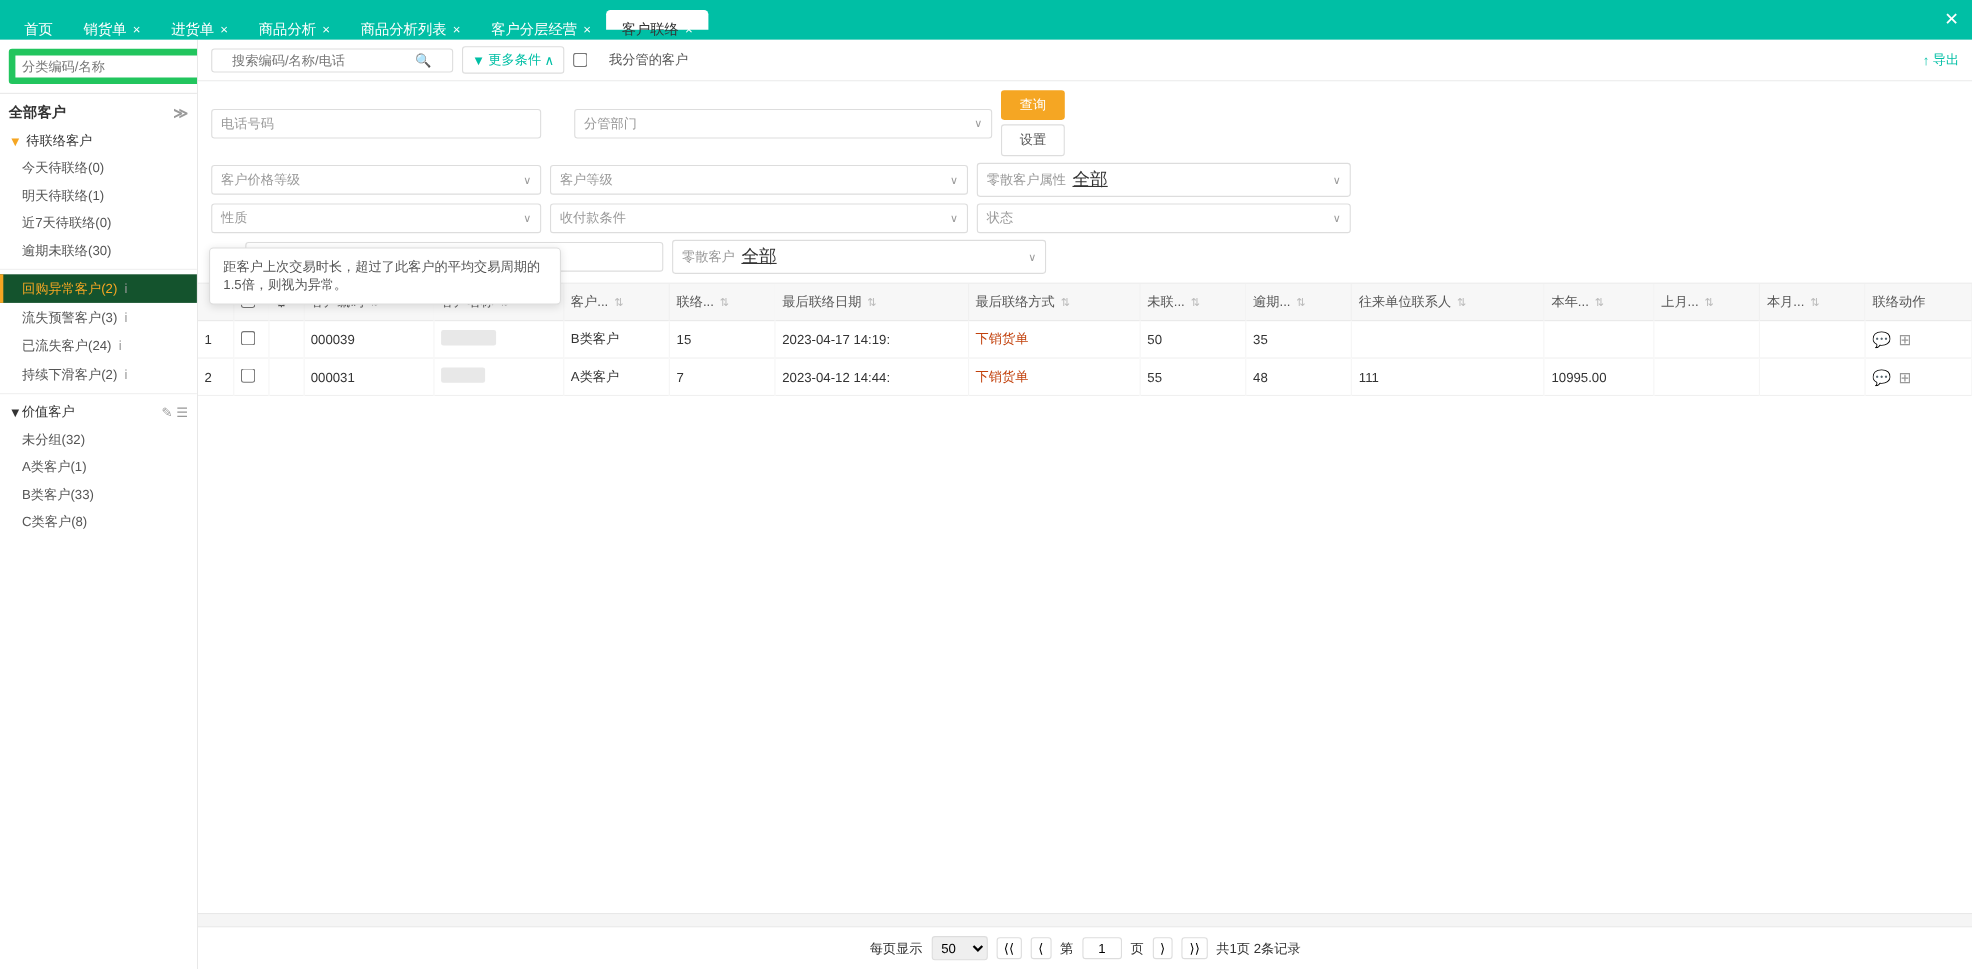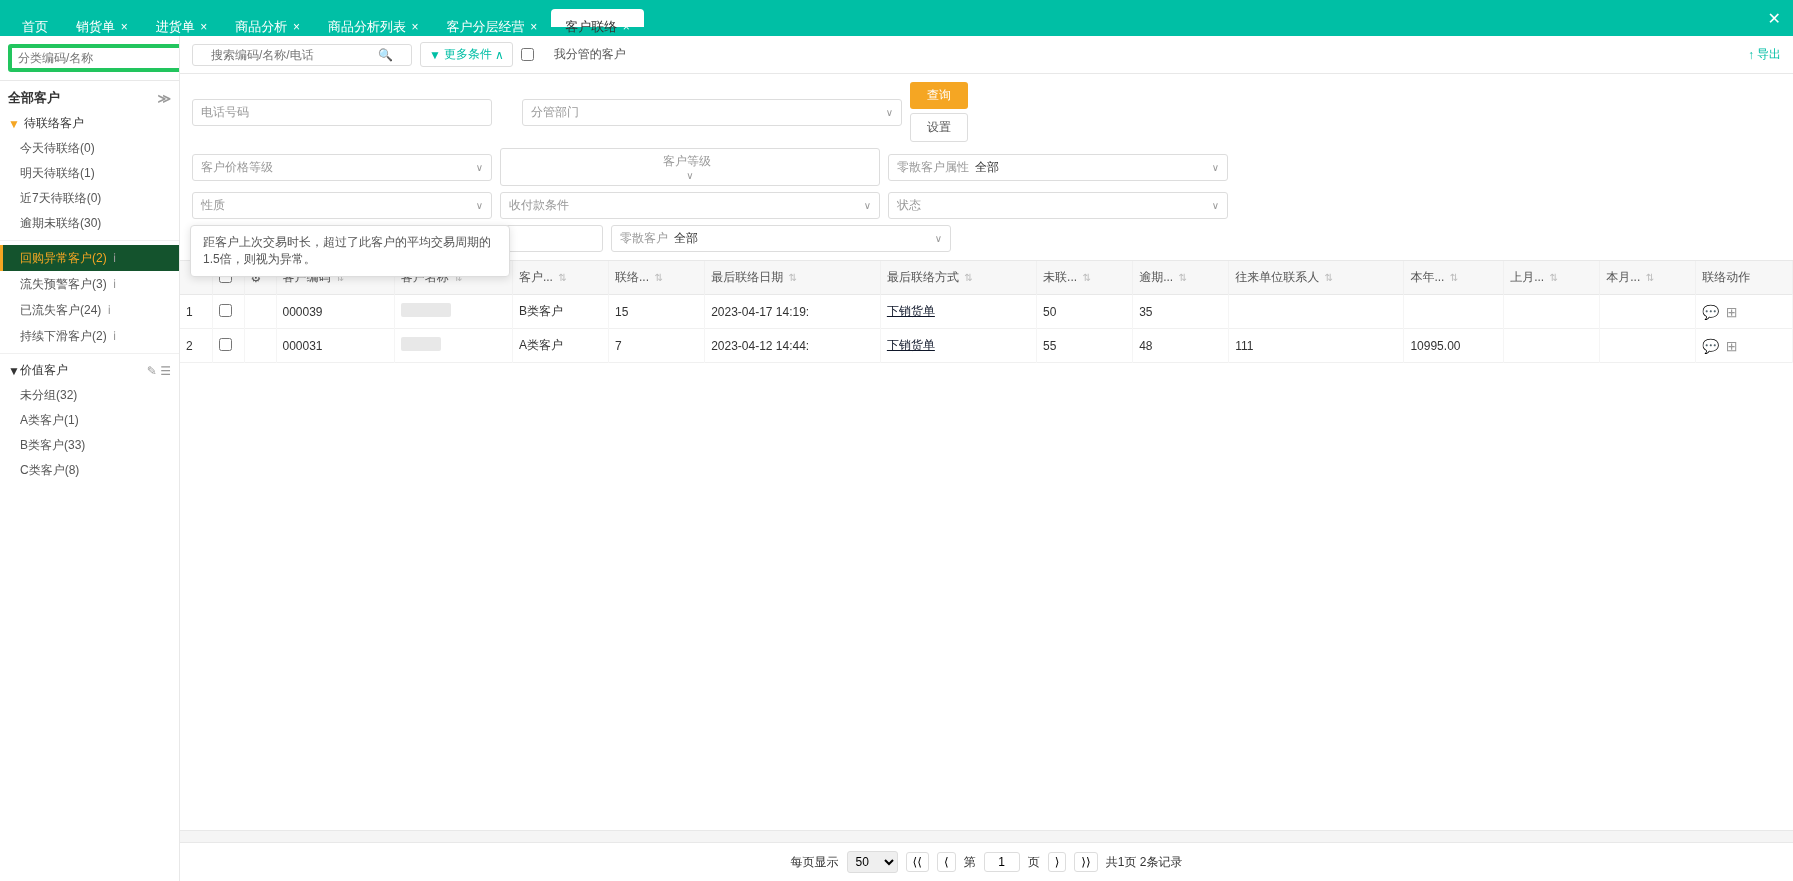--- a/index.html
+++ b/index.html
@@ -33,21 +33,21 @@
     .sidebar {
       width: 180px; min-width: 180px; background: #fff;
       border-right: 1px solid #e8e8e8; display: flex; flex-direction: column;
       overflow-y: auto;
     }
     .sidebar-search {
       display: flex; align-items: center; padding: 8px;
       border-bottom: 1px solid #e8e8e8;
     }
     .sidebar-search input {
-      flex: 1; border: 4px solid #22c55e; border-radius: 3px;
+      flex: 1; border: 6px solid #22c55e; border-radius: 3px;
       padding: 3px 6px; font-size: 12px; outline: none;
     }
     .sidebar-section-header {
       display: flex; align-items: center; justify-content: space-between;
       padding: 8px 8px 4px 8px; font-weight: bold; font-size: 13px;
     }
     .sidebar-section-header .collapse-icon { cursor: pointer; color: #999; }
     .sidebar-group-title {
       display: flex; align-items: center;
       padding: 4px 8px; font-size: 12px; color: #333; cursor: pointer;
@@ -110,21 +110,21 @@
     }
     .adv-filter-row:last-child { margin-bottom: 0; }
     .filter-field {
       display: flex; align-items: center; flex: 1; min-width: 0;
       border: 1px solid #ddd; border-radius: 3px; padding: 4px 8px;
       background: #fff; position: relative;
     }
     .filter-field label {
       color: #999; font-size: 12px; white-space: nowrap; margin-right: 6px;
     }
-    .filter-field .value { flex: 1; font-size: 12px; }
+    .filter-field .value { flex: 1; font-size: 16px; text-decoration: underline; }
     .filter-field .dropdown-arrow { color: #999; font-size: 10px; }
     .filter-btn-group {
       display: flex; flex-direction: column; gap: 4px;
     }
     .btn-query {
       background: #f5a623; color: #fff; border: none; border-radius: 3px;
       padding: 5px 16px; cursor: pointer; font-size: 12px;
     }
     .btn-setting {
       background: #fff; color: #555; border: 1px solid #ddd; border-radius: 3px;
@@ -156,21 +156,21 @@
       padding: 8px 6px; text-align: left; white-space: nowrap;
       color: #555; font-weight: normal; border-right: 1px solid #f0f0f0;
       position: relative;
     }
     thead th .sort-icon { color: #bbb; font-size: 10px; margin-left: 2px; }
     tbody tr { border-bottom: 1px solid #f0f0f0; }
     tbody td {
       padding: 8px 6px; white-space: nowrap;
       color: #333; border-right: 1px solid #f5f5f5;
     }
-    .link-text { color: #0f172a; cursor: pointer; text-decoration: underline; }
+    .link-text { color: #c2410c; cursor: pointer; }
     .action-icons { display: flex; gap: 6px; }
     .action-icon { color: #999; cursor: pointer; font-size: 14px; }
 
     
     .pagination-bar {
       display: flex; align-items: center; justify-content: center;
       padding: 8px 16px; background: #fff; border-top: 1px solid #e8e8e8;
       gap: 8px; font-size: 12px;
     }
     .pagination-bar select {
@@ -318,21 +318,21 @@
           <button class="btn-query">查询</button>
           <button class="btn-setting">设置</button>
         </div>
       </div>
       <div class="adv-filter-row">
         <div class="filter-field" style="max-width:300px;text-align:center;">
           <label>客户价格等级</label>
           <span class="value"></span>
           <span class="dropdown-arrow">∨</span>
         </div>
-        <div class="filter-field" style="max-width:380px;flex-direction:column;">
+        <div class="filter-field" style="max-width:380px;">
           <label>客户等级</label>
           <span class="value"></span>
           <span class="dropdown-arrow">∨</span>
         </div>
         <div class="filter-field" style="max-width:340px;">
           <label>零散客户属性</label>
           <span class="value">全部</span>
           <span class="dropdown-arrow">∨</span>
         </div>
       </div>

